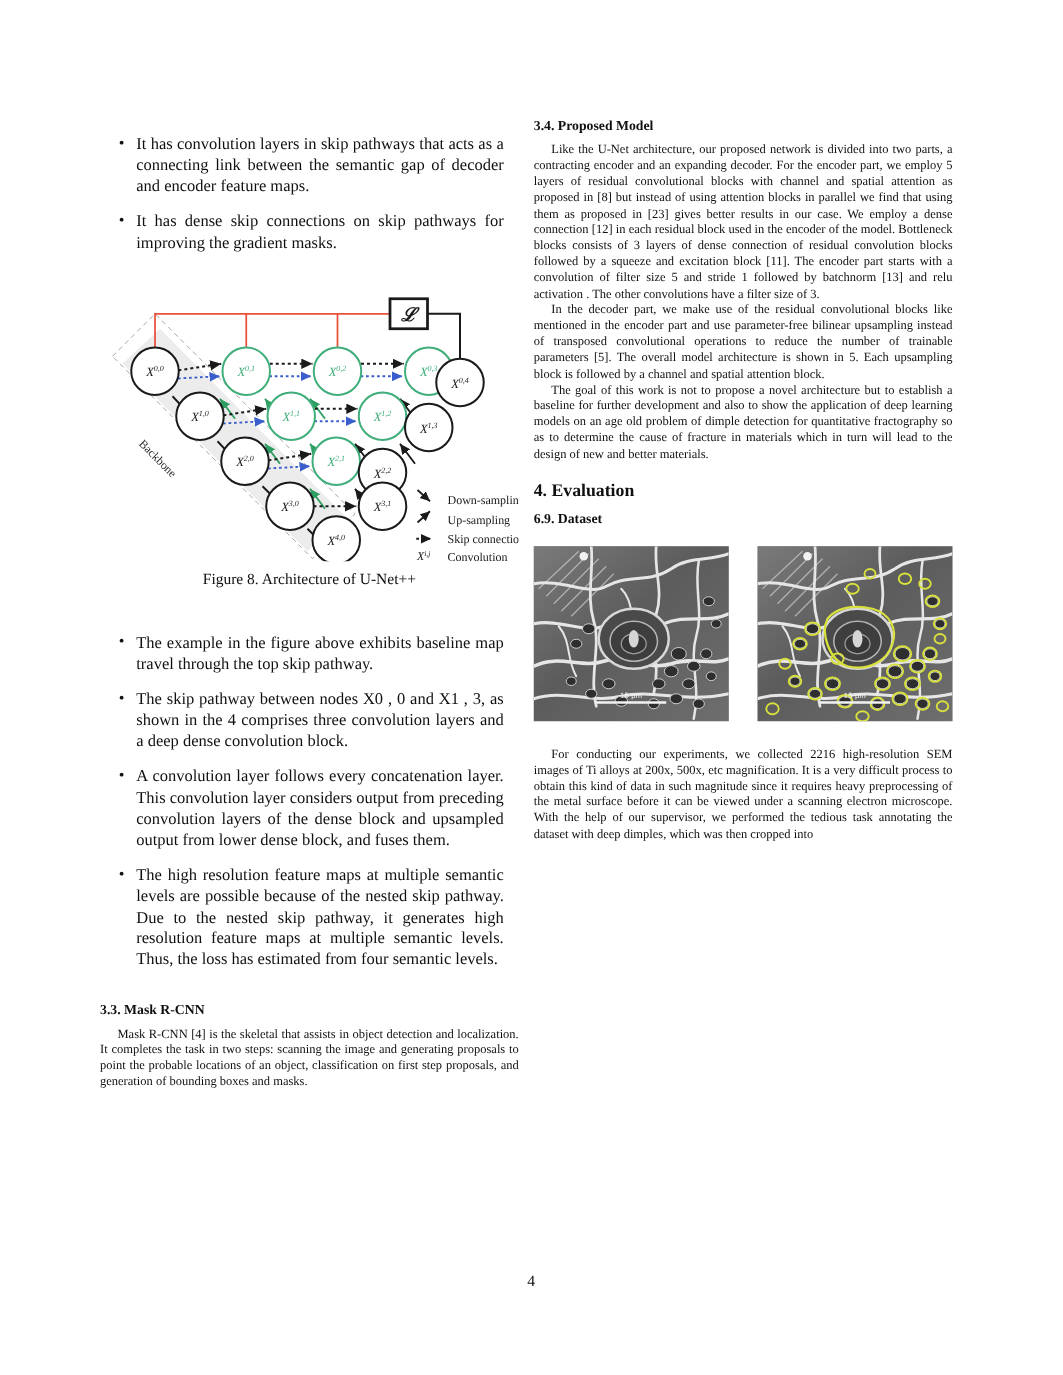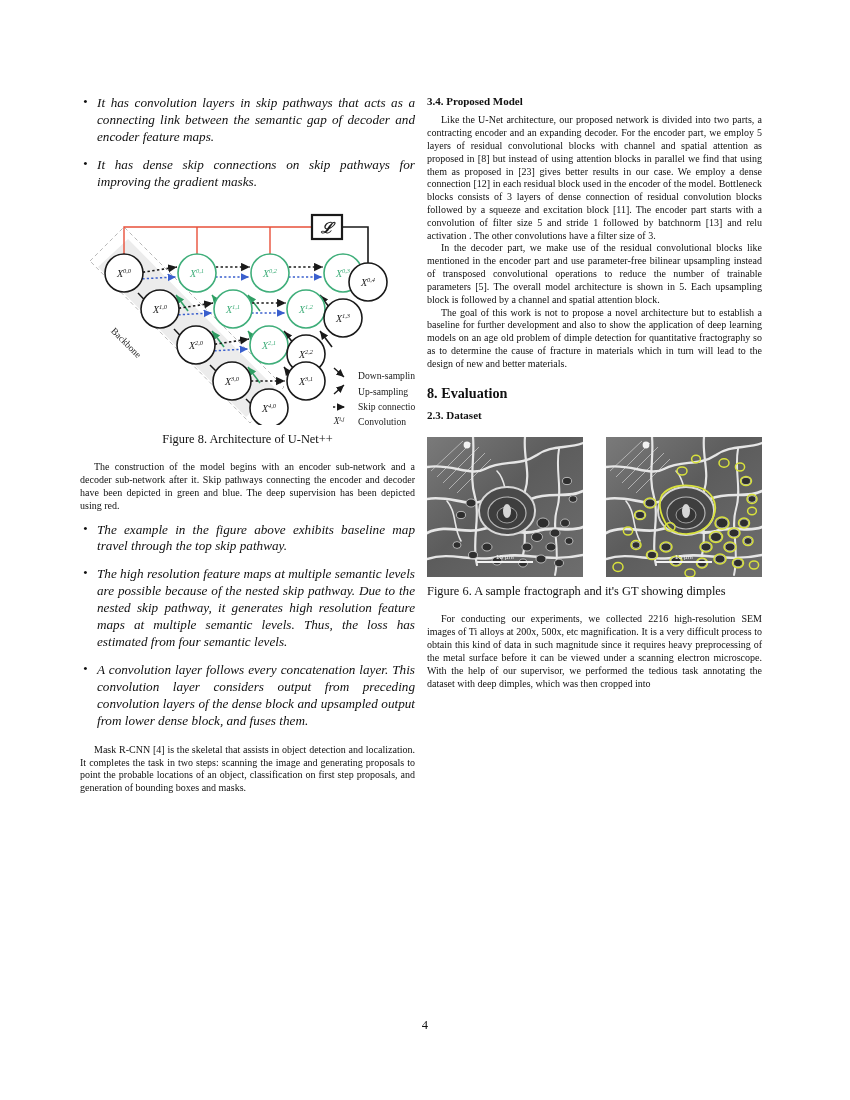--- a/index.html
+++ b/index.html
@@ -45,24 +45,23 @@
     font-weight: bold;
     font-size: 11px;
     margin: 0 0 6px 0;
     line-height: 1.2;
   }
   .gap-sec { height: 14px; }
   .gap-sub { height: 9px; }
   .gap-sm  { height: 7px; }
 
   ul.bullets {
-    margin: 0;
+    margin: 12px;
     padding: 0;
     list-style: none;
-    font-style: italic;
   }
   ul.bullets li {
     position: relative;
     padding-left: 17px;
     margin-bottom: 11px;
     font-size: 13.2px;
     line-height: 1.283;
     text-align: justify;
     hyphens: auto;
   }
@@ -314,46 +313,47 @@
           <text x="278" y="220" font-family="Liberation Serif, serif" font-size="9.6" fill="#1a1a1a">Convolution</text>
         </g>
       </svg>
     </div>
 
     <div class="gap-sm"></div>
     <p class="figcap">Figure 8. Architecture of U-Net++</p>
 
     <div class="gap-sec"></div>
 
-    <p class="body">The construction of the model begins with an encoder sub-network and a decoder sub-network after it. Skip pathways connecting the encoder and decoder have been depicted in green and blue. The deep supervision has been depicted using red.</p>
 
     <div class="gap-sub"></div>
 
     <ul class="bullets">
       <li>The example in the figure above exhibits baseline map travel through the top skip pathway.</li>
+      <li>The skip pathway between nodes X0 , 0 and X1 , 3, as shown in the 4 comprises three convolution layers and a deep dense convolution block.</li>
+      <li>A convolution layer follows every concatenation layer. This convolution layer considers output from preceding convolution layers of the dense block and upsampled output from lower dense block, and fuses them.</li>
       <li>The high resolution feature maps at multiple semantic levels are possible because of the nested skip pathway. Due to the nested skip pathway, it generates high resolution feature maps at multiple semantic levels. Thus, the loss has estimated from four semantic levels.</li>
-      <li>A convolution layer follows every concatenation layer. This convolution layer considers output from preceding convolution layers of the dense block and upsampled output from lower dense block, and fuses them.</li>
     </ul>
 
     <div class="gap-sec"></div>
 
+    <h3 class="subsec">3.3. Mask R-CNN</h3>
     <p class="body">Mask R-CNN [4] is the skeletal that assists in object detection and localization. It completes the task in two steps: scanning the image and generating proposals to point the probable locations of an object, classification on first step proposals, and generation of bounding boxes and masks.</p>
   </div>
 
   <div class="col col-right">
 
     <h3 class="subsec">3.4. Proposed Model</h3>
     <p class="body">Like the U-Net architecture, our proposed network is divided into two parts, a contracting encoder and an expanding decoder. For the encoder part, we employ 5 layers of residual convolutional blocks with channel and spatial attention as proposed in [8] but instead of using attention blocks in parallel we find that using them as proposed in [23] gives better results in our case. We employ a dense connection [12] in each residual block used in the encoder of the model. Bottleneck blocks consists of 3 layers of dense connection of residual convolution blocks followed by a squeeze and excitation block [11]. The encoder part starts with a convolution of filter size 5 and stride 1 followed by batchnorm [13] and relu activation . The other convolutions have a filter size of 3.</p>
     <p class="body">In the decoder part, we make use of the residual convolutional blocks like mentioned in the encoder part and use parameter-free bilinear upsampling instead of transposed convolutional operations to reduce the number of trainable parameters [5]. The overall model architecture is shown in 5. Each upsampling block is followed by a channel and spatial attention block.</p>
     <p class="body">The goal of this work is not to propose a novel architecture but to establish a baseline for further development and also to show the application of deep learning models on an age old problem of dimple detection for quantitative fractography so as to determine the cause of fracture in materials which in turn will lead to the design of new and better materials.</p>
 
     <div class="gap-sec"></div>
 
-    <h2 class="sec">8. Evaluation</h2>
-    <h3 class="subsec">2.3. Dataset</h3>
+    <h2 class="sec">4. Evaluation</h2>
+    <h3 class="subsec">6.9. Dataset</h3>
 
     <div class="gap-sub"></div>
 
     <div class="fig6-row">
 
       <div class="sem">
         <svg width="156" height="140" viewBox="0 0 156 140" xmlns="http://www.w3.org/2000/svg">
           <defs>
             <linearGradient id="bgA" x1="0" y1="0" x2="1" y2="1">
               <stop offset="0%" stop-color="#7a7a7a"></stop>
@@ -507,21 +507,20 @@
           </g>
         </svg>
         <div class="scalebar">
           <div class="lbl">15 µm</div>
           <div class="bar"></div>
         </div>
       </div>
     </div>
 
     <div class="gap-sm"></div>
-    <p class="figcap left-align">Figure 6. A sample fractograph and it's GT showing dimples</p>
 
     <div class="gap-sec"></div>
 
     <p class="body">For conducting our experiments, we collected 2216 high-resolution SEM images of Ti alloys at 200x, 500x, etc magnification. It is a very difficult process to obtain this kind of data in such magnitude since it requires heavy preprocessing of the metal surface before it can be viewed under a scanning electron microscope. With the help of our supervisor, we performed the tedious task annotating the dataset with deep dimples, which was then cropped into</p>
   </div>
 
   <div class="pagenum">4</div>
 </div>
 
 </body></html>

